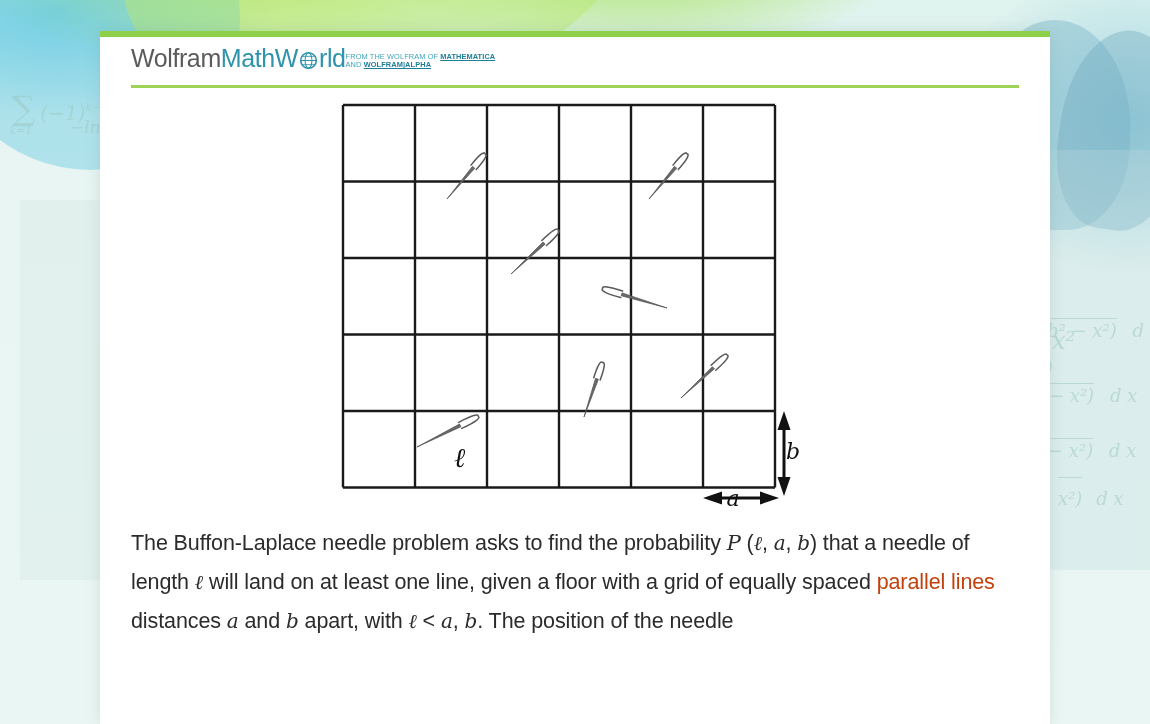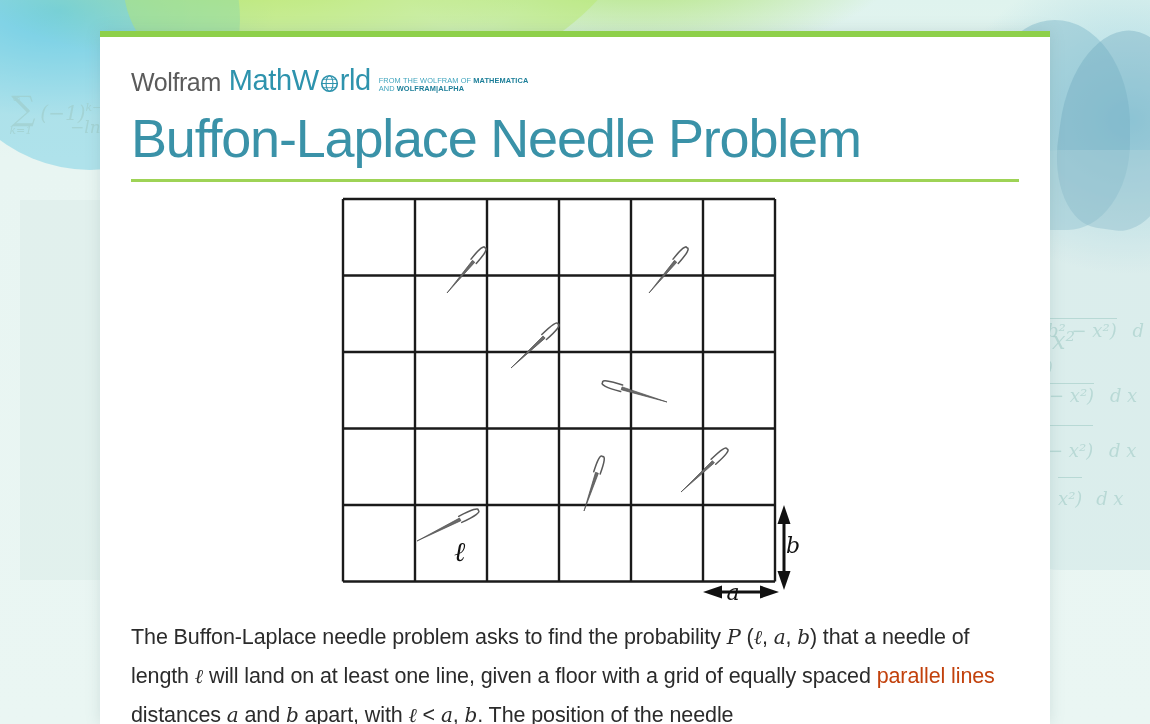--- a/index.html
+++ b/index.html
@@ -32,28 +32,28 @@
   .sw6{left:20px;top:200px;width:220px;height:380px;background:#cfe6e2;opacity:.30;
        border-radius:0 50% 50% 0;}
   .bg-formula{position:absolute;color:#9dc9c4;opacity:.55;
     font-family:"DejaVu Serif",serif;font-style:italic;white-space:nowrap;}
   
   #card{position:absolute;left:100px;top:31px;width:950px;height:693px;
     background:#ffffff;z-index:2;box-shadow:0 0 14px rgba(90,130,130,.18);}
   #card-topbar{height:6px;background:#8ed04a;}
   #card-inner{padding:0 31px;}
   
-  #logo-row{display:flex;align-items:flex-end;gap:8px;padding-top:30px;height:30px;}
+  #logo-row{display:flex;align-items:flex-end;padding-top:6px;height:30px;}
   .logo-wolfram{font-size:25px;color:#5b5b5b;letter-spacing:-.4px;}
-  .logo-math{font-size:29px;color:#2e93ad;letter-spacing:-.4px;}
+  .logo-math{font-size:25px;color:#2e93ad;letter-spacing:-.4px;}
   .globe{display:inline-block;width:19px;height:19px;vertical-align:-3px;margin:0 1px;}
   .logo-tag{display:flex;flex-direction:column;justify-content:flex-end;
     padding-bottom:3px;line-height:1.18;}
   .logo-tag div{font-size:7.4px;color:#3fa4bd;letter-spacing:.1px;}
-  .logo-tag b{color:#1d7f99;font-weight:bold;}
+  .logo-tag b{color:#1d7f99;font-weight:bold;text-decoration:underline;}
   
   #page-title{font-size:54px;color:#3a92a8;font-weight:normal;
     letter-spacing:-1.2px;margin:12px 0 0 0;line-height:1.08;
     font-family:"Liberation Sans",sans-serif;}
   #title-rule{height:3px;background:#9ed356;margin-top:12px;}
   
   #figure{position:relative;height:430px;}
   #diagram{position:absolute;left:203px;top:11px;}
   
   #body-text{font-size:21.5px;line-height:39px;color:#2b2b2b;
@@ -83,21 +83,21 @@
   <div class="bg-formula" style="left:1040px;top:320px;font-size:18px;">
     <span style="border-top:1.5px solid #9dc9c4;padding-top:1px;">(b² − x²)</span>
     <span style="margin-left:10px;">d x</span>
   </div>
   <div class="bg-formula" style="left:1040px;top:358px;font-size:16px;">²)</div>
   <div class="bg-formula" style="left:1036px;top:385px;font-size:18px;">
     <span style="border-top:1.5px solid #9dc9c4;padding-top:1px;">² − x²)</span>
     <span style="margin-left:10px;">d x</span>
   </div>
   <div class="bg-formula" style="left:1048px;top:440px;font-size:18px;">
-    <span style="border-top:1.5px solid #9dc9c4;padding-top:14px;">− x²)</span>
+    <span style="border-top:1.5px solid #9dc9c4;padding-top:1px;">− x²)</span>
     <span style="margin-left:10px;">d x</span>
   </div>
   <div class="bg-formula" style="left:1058px;top:488px;font-size:18px;">
     <span style="border-top:1.5px solid #9dc9c4;padding-top:10px;">x²)</span>
     <span style="margin-left:8px;">d x</span>
   </div>
 </div>
 
 <div id="card">
   <div id="card-topbar"></div>
@@ -115,21 +115,20 @@
             <line x1="3" y1="14.4" x2="17" y2="14.4" stroke="#2e93ad" stroke-width="0.9"></line>
           </svg>
         </span><span class="logo-math">rld</span>
       </span>
       <span class="logo-tag">
         <div><span>FROM THE WOLFRAM OF </span><b>MATHEMATICA</b></div>
         <div><span>AND </span><b>WOLFRAM|ALPHA</b></div>
       </span>
     </div>
 
-    <h1 id="page-title">Buffon-Laplace Needle Problem</h1>
     <div id="title-rule"></div>
 
     <div id="figure">
       <svg id="diagram" width="470" height="420" viewBox="0 0 470 420">
 
         <g id="grid-group" stroke="#1a1a1a" stroke-width="2.4" fill="none">
             <line x1="9" y1="6" x2="9" y2="388.5"></line>
             <line x1="81" y1="6" x2="81" y2="388.5"></line>
             <line x1="153" y1="6" x2="153" y2="388.5"></line>
             <line x1="225" y1="6" x2="225" y2="388.5"></line>

